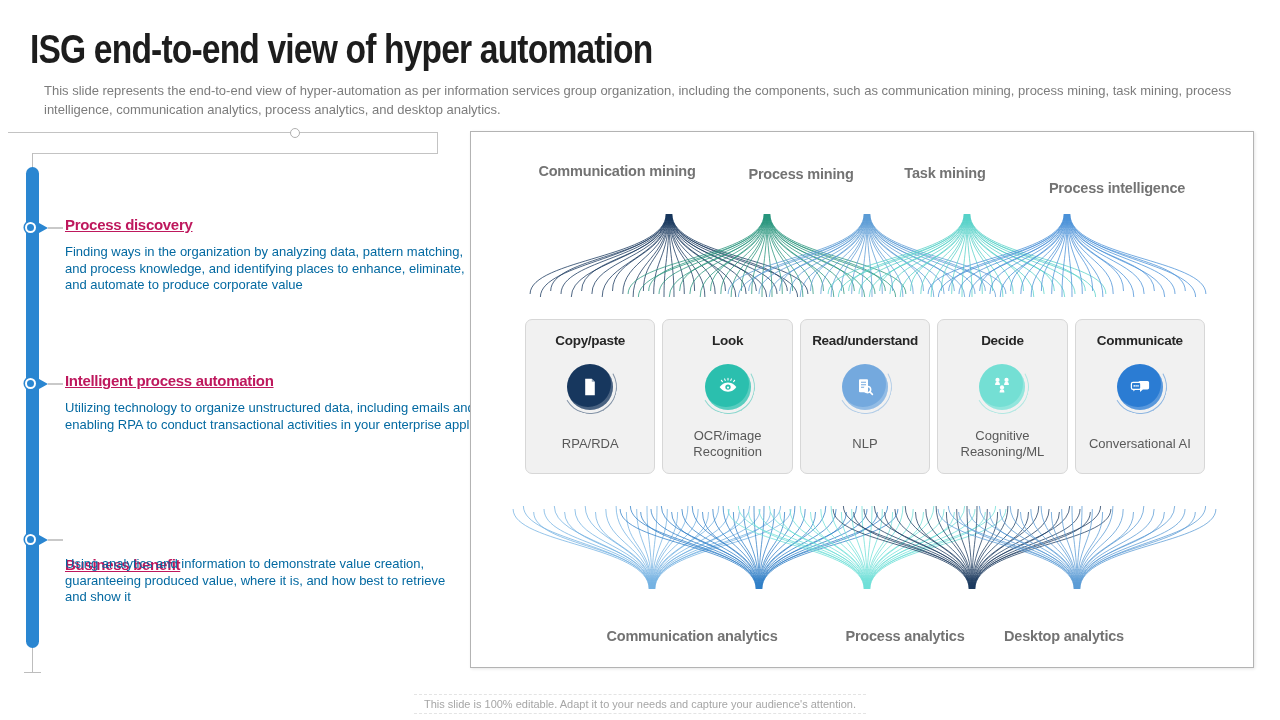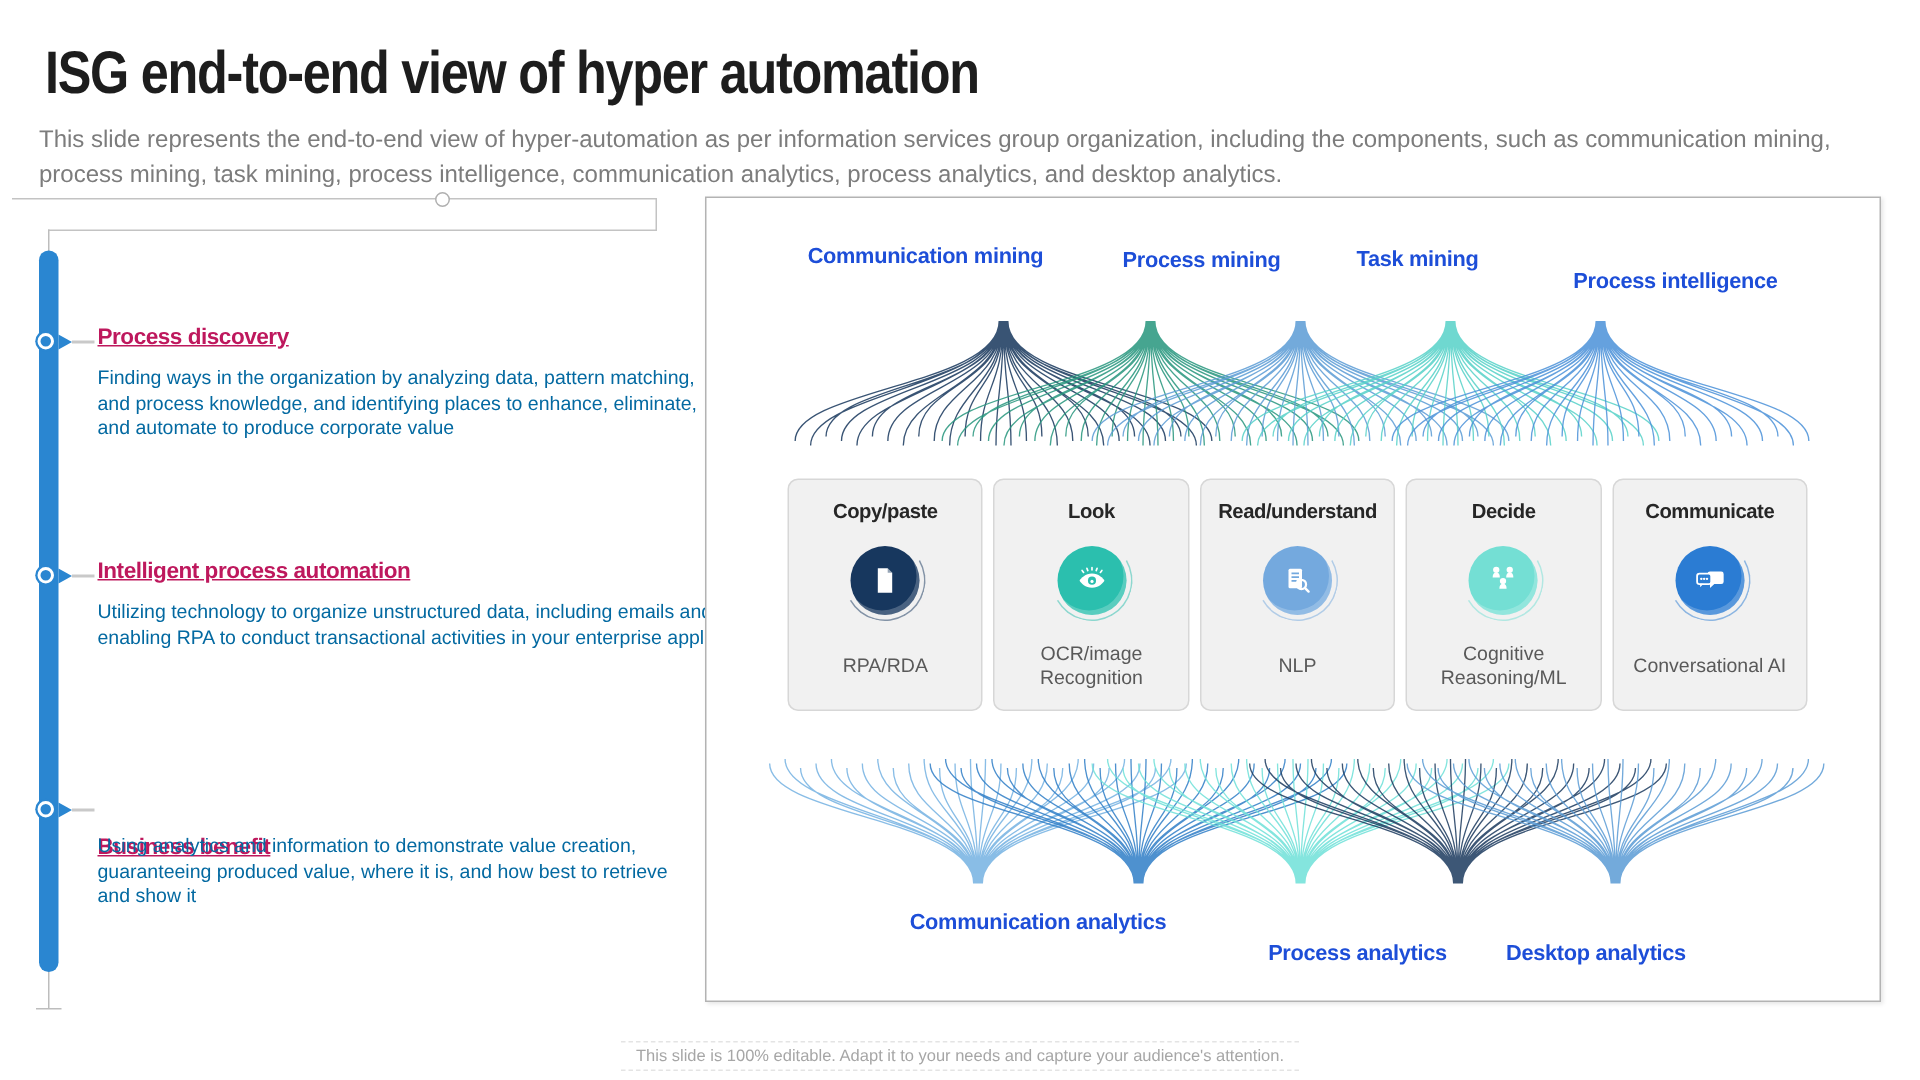--- a/index.html
+++ b/index.html
@@ -7,22 +7,22 @@
     position:relative;width:1280px;height:720px;background:#ffffff;
     font-family:"Liberation Sans","DejaVu Sans",sans-serif;overflow:hidden;
   }
   
   .title{
     position:absolute;left:30px;top:28px;margin:0;
     font-size:40px;font-weight:700;color:#1d1d1d;letter-spacing:-1px;line-height:1.05;
     transform:scaleX(.84);transform-origin:left top;white-space:nowrap;
   }
   .subtitle{
-    position:absolute;left:26px;top:82px;width:1205px;margin:0;
-    font-size:16px;line-height:1.45;color:#7c7c7c;
+    position:absolute;left:44px;top:82px;width:1205px;margin:0;
+    font-size:13px;line-height:1.45;color:#7c7c7c;
   }
   
   .sel-line{position:absolute;background:#c3c3c3;}
   .sel-handle{
     position:absolute;left:290px;top:128px;width:8px;height:8px;border-radius:50%;
     background:#fff;border:1px solid #b0b0b0;
   }
   
   .guide-v{position:absolute;left:32px;top:153px;width:1px;height:519px;background:#bdbdbd;}
   .guide-tick{position:absolute;left:24px;top:672px;width:17px;height:1px;background:#bdbdbd;}
@@ -43,21 +43,21 @@
     position:absolute;left:65px;margin:0;font-size:13px;line-height:16.5px;color:#0369a1;
   }
   
   .panel{
     position:absolute;left:470px;top:131px;width:784px;height:537px;background:#ffffff;
     border:1px solid #b3b3b3;box-shadow:1px 1px 3px rgba(0,0,0,.10);box-sizing:border-box;
   }
   .fan-svg{position:absolute;left:0;top:0;width:782px;height:535px;}
   .net-label{
     position:absolute;transform:translateX(-50%);margin:0;white-space:nowrap;
-    font-size:14.5px;font-weight:700;color:#1d4ed8;letter-spacing:-.2px;text-align:center;
+    font-size:14.5px;font-weight:700;color:#737373;letter-spacing:-.2px;text-align:center;
   }
   .boxes-row{
     position:absolute;left:54px;top:187px;width:680px;height:155px;display:flex;gap:7px;
   }
   .cap-box{
     flex:1;position:relative;background:#f1f1f1;border:1px solid #d7d7d7;border-radius:7px;
     display:flex;flex-direction:column;align-items:center;box-sizing:border-box;
   }
   .cap-head{margin:13px 2px 0;font-size:13.5px;font-weight:700;color:#262626;letter-spacing:-.3px;white-space:nowrap;}
   .icon-circle{
@@ -211,21 +211,21 @@
               <circle cx="8.1" cy="10.9" r=".8" fill="#fff"></circle>
               <circle cx="10" cy="10.9" r=".8" fill="#fff"></circle>
             </g>
           </svg>
         </div>
         <div class="cap-label">Conversational AI</div>
       </div>
 
     </div>
 
-    <p class="net-label" style="left:221px;top:475px;">Communication analytics</p>
+    <p class="net-label" style="left:221px;top:496px;">Communication analytics</p>
     <p class="net-label" style="left:434px;top:496px;">Process analytics</p>
     <p class="net-label" style="left:593px;top:496px;">Desktop analytics</p>
 
   </div>
 
   <p class="footer">This slide is 100% editable. Adapt it to your needs and capture your audience's attention.</p>
 
 </div>
 
 </body></html>

